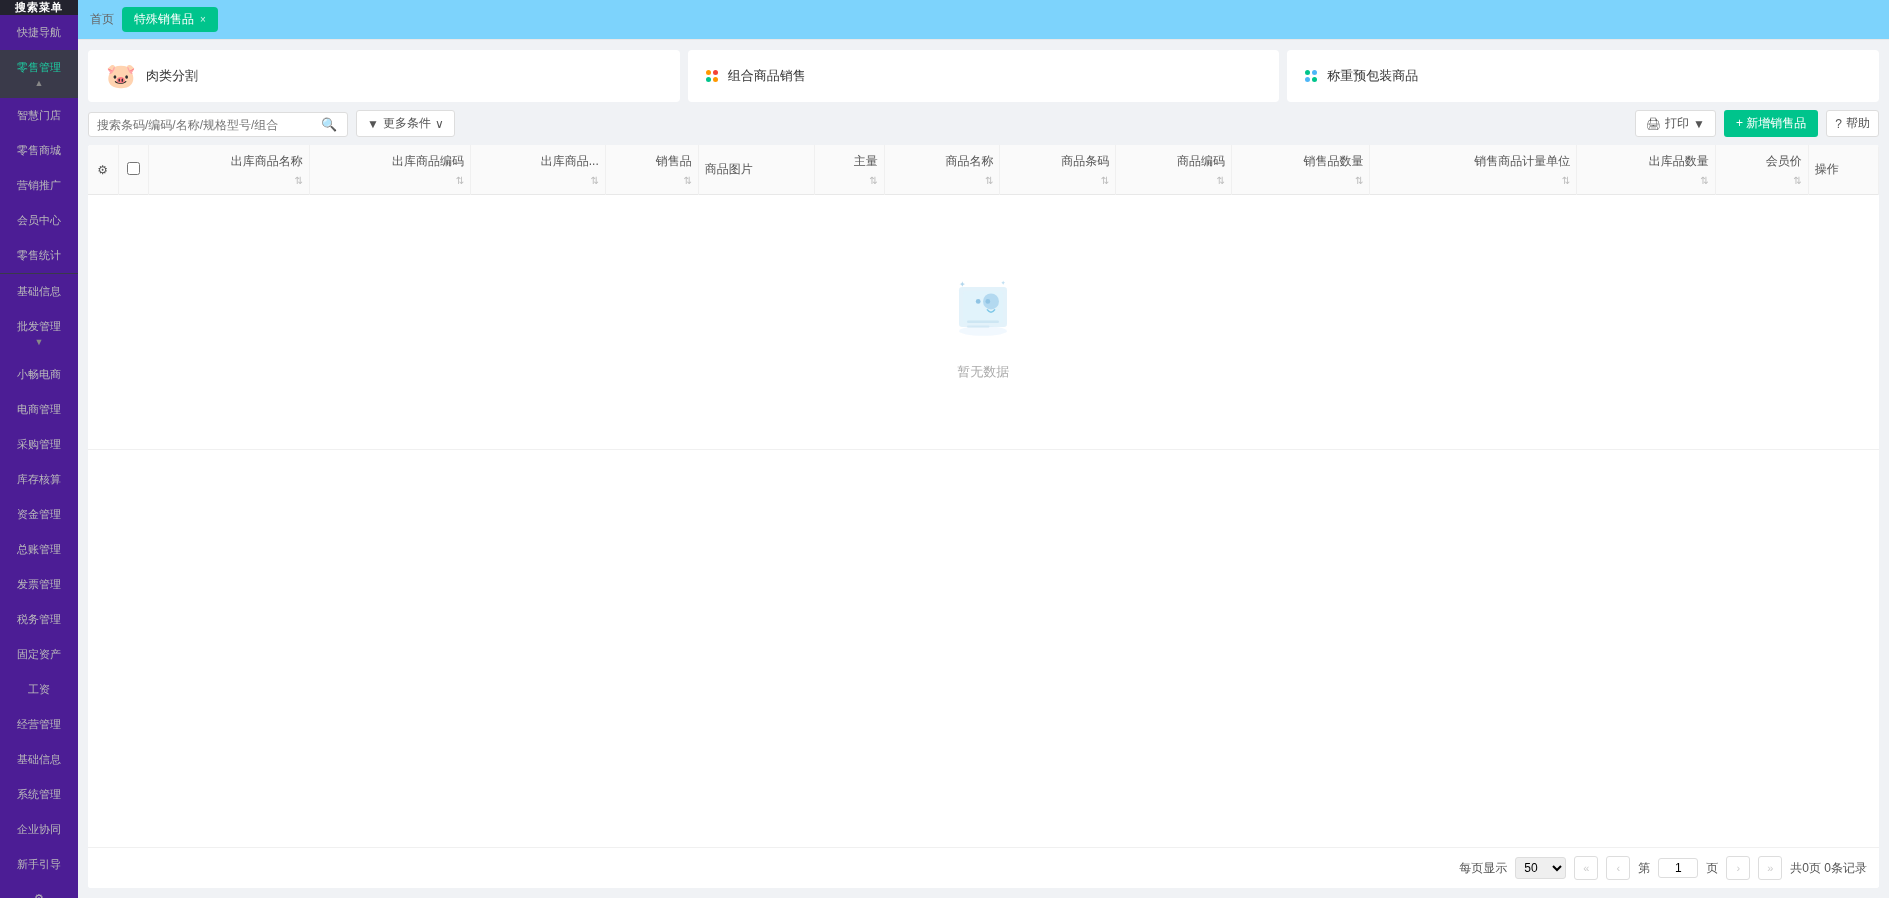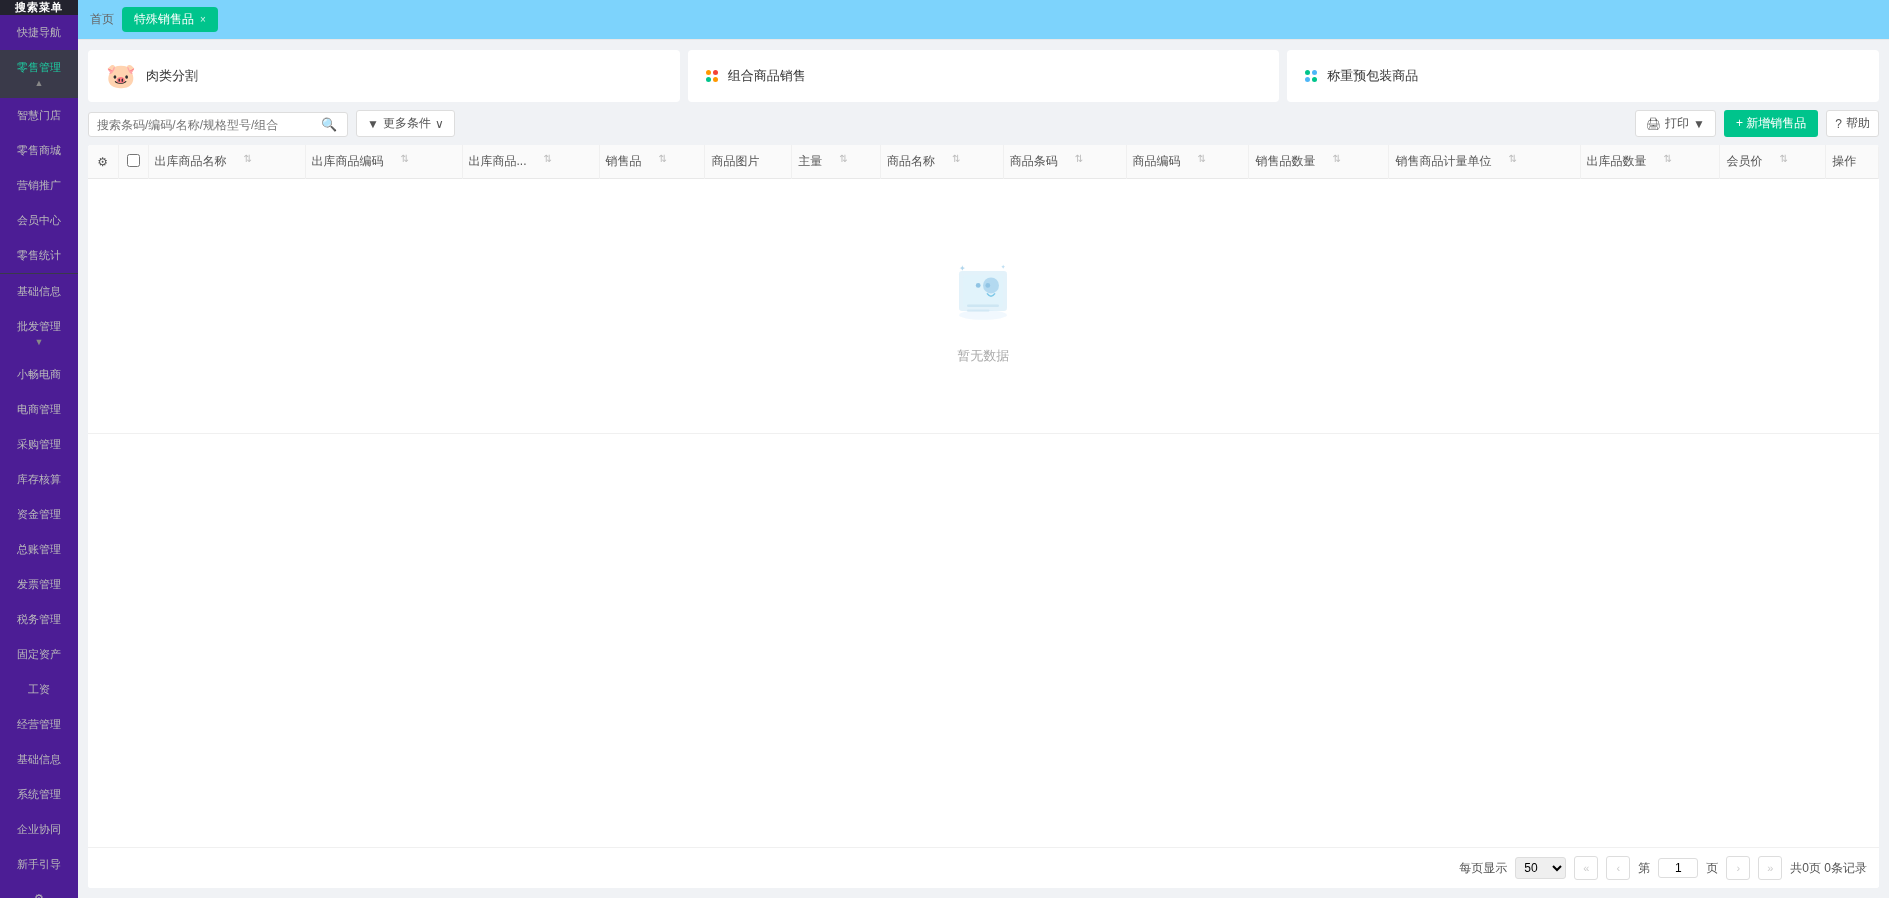--- a/index.html
+++ b/index.html
@@ -251,21 +251,21 @@
     thead th {
       padding: 8px 6px;
       text-align: left;
       color: #555;
       font-weight: 500;
       white-space: nowrap;
       border-right: 1px solid #f0f0f0;
       position: relative;
     }
     thead th .sort-icon { color: #bbb; font-size: 10px; margin-left: 2px; }
-    thead th .th-inner { display: flex; align-items: flex-start; gap: 15px; }
+    thead th .th-inner { display: flex; align-items: flex-end; gap: 5px; flex-direction: column; }
     tbody tr { border-bottom: 1px solid #f0f0f0; }
     td { padding: 8px 6px; color: #555; }
 
     
     .empty-state {
       flex: 1;
       display: flex;
       flex-direction: column;
       align-items: center;
       justify-content: center;

